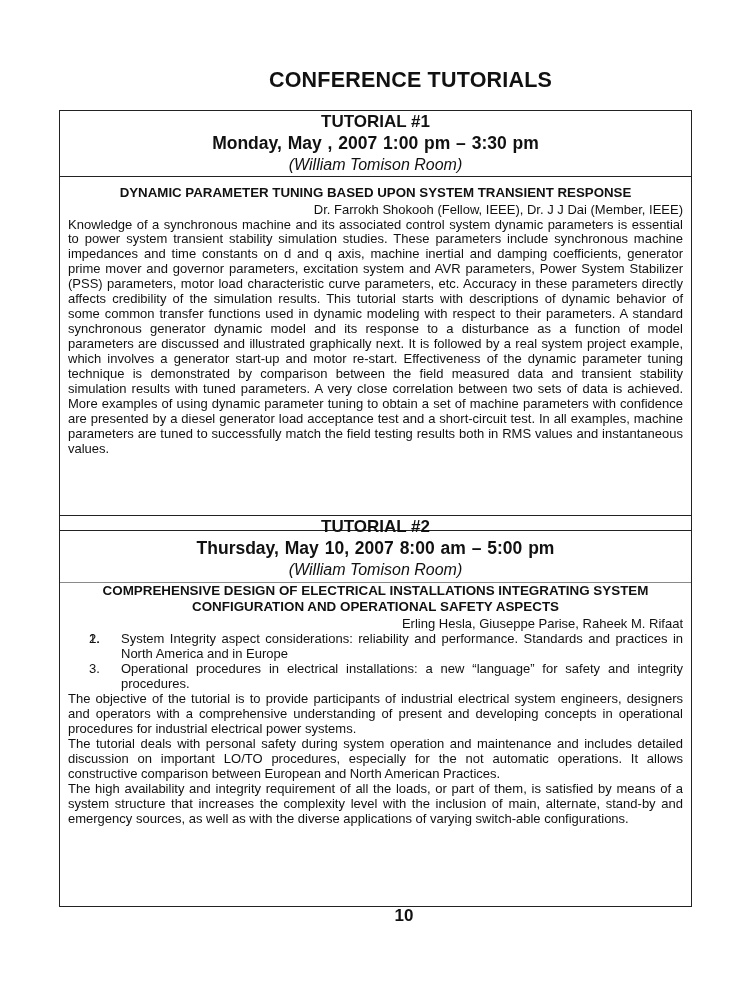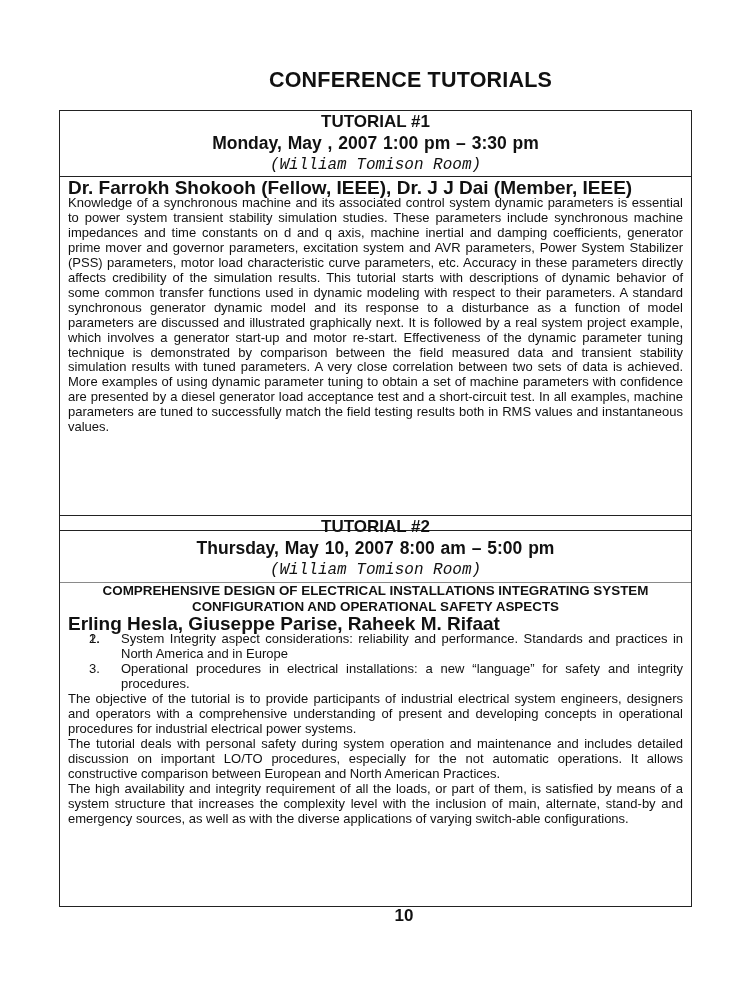--- a/index.html
+++ b/index.html
@@ -16,27 +16,27 @@
       position: absolute; left: 59px; width: 633px; box-sizing: border-box;
       border: 1px solid #222222;
     }
     #box1 { top: 70px; height: 421px; margin-top: 40px; }
     #box2 { top: 515px; height: 392px; }
     .box-header { text-align: center; }
     #box1 .box-header { height: 65px; border-bottom: 1px solid #222222; }
     #box2 .box-header { height: 66px; border-bottom: 1px solid #8a8a8a; }
     .tut-num { font-weight: bold; font-size: 17px; line-height: 20px; padding-top: 1px; }
     .tut-date { font-weight: bold; font-size: 17.5px; line-height: 23px; word-spacing: 1px; }
-    .tut-room { font-style: italic; font-size: 16px; line-height: 20px; font-family: Liberation Mono, monospace; }
+    .tut-room { font-style: italic; font-size: 16px; line-height: 20px; }
     .box-body { padding: 2px 8px 0 8px; }
     .talk-title {
       text-align: center; font-weight: bold; font-size: 13.3px; line-height: 15.5px;
     }
     .authors {
-      text-align: left; font-weight: bold; font-size: 19px; line-height: 17px;
+      text-align: right; font-weight: normal; font-size: 13px; line-height: 17px;
     }
     .para {
       font-size: 13px; line-height: 14.95px; text-align: justify; margin: 0;
     }
     ol.topics { margin: 0; padding: 0; list-style: none; }
     ol.topics li { position: relative; padding-left: 53px; padding-right: 0; font-size: 13px; line-height: 14.95px; text-align: justify; }
     ol.topics li .num { position: absolute; left: 21px; top: 0; }
     .page-number {
       position: absolute; top: 906px; left: 0; width: 755px; text-align: center;
       font-weight: bold; font-size: 17px; padding-left: 53px; box-sizing: border-box;
@@ -47,20 +47,21 @@
 
 <div class="page-heading">CONFERENCE TUTORIALS</div>
 
 <div class="box" id="box1">
   <div class="box-header">
     <div class="tut-num">TUTORIAL #1</div>
     <div class="tut-date">Monday, May , 2007  1:00 pm  – 3:30 pm</div>
     <div class="tut-room">(William Tomison Room)</div>
   </div>
   <div class="box-body">
+    <div class="talk-title" style="padding: 6px 30px 0 30px;">DYNAMIC PARAMETER TUNING BASED UPON SYSTEM TRANSIENT RESPONSE</div>
     <div class="authors">Dr. Farrokh Shokooh (Fellow, IEEE), Dr. J J Dai (Member, IEEE)</div>
     <p class="para">Knowledge of a synchronous machine and its associated control system dynamic parameters is essential to power system transient stability simulation studies.  These parameters include synchronous machine impedances and time constants on d and q axis, machine inertial and damping coefficients, generator prime mover and governor parameters, excitation system and AVR parameters, Power System Stabilizer (PSS) parameters, motor load characteristic curve parameters, etc.  Accuracy in these parameters directly affects credibility of the simulation results.  This tutorial starts with descriptions of dynamic behavior of some common transfer functions used in dynamic modeling with respect to their parameters.  A standard synchronous generator dynamic model and its response to a disturbance as a function of model parameters are discussed and illustrated graphically next.  It is followed by a real system project example, which involves a generator start-up and motor re-start. Effectiveness of the dynamic parameter tuning technique is demonstrated by comparison between the field measured data and transient stability simulation results with tuned parameters.  A very close correlation between two sets of data is achieved.  More examples of using dynamic parameter tuning to obtain a set of machine parameters with confidence are presented by a diesel generator load acceptance test and a short-circuit test.  In all examples, machine parameters are tuned to successfully match the field testing results both in RMS values and instantaneous values.</p>
   </div>
 </div>
 
 <div class="box" id="box2">
   <div class="box-header">
     <div class="tut-num" style="padding-top:1px;">TUTORIAL #2</div>
     <div class="tut-date">Thursday, May  10, 2007  8:00 am  – 5:00 pm</div>
     <div class="tut-room">(William Tomison Room)</div>

